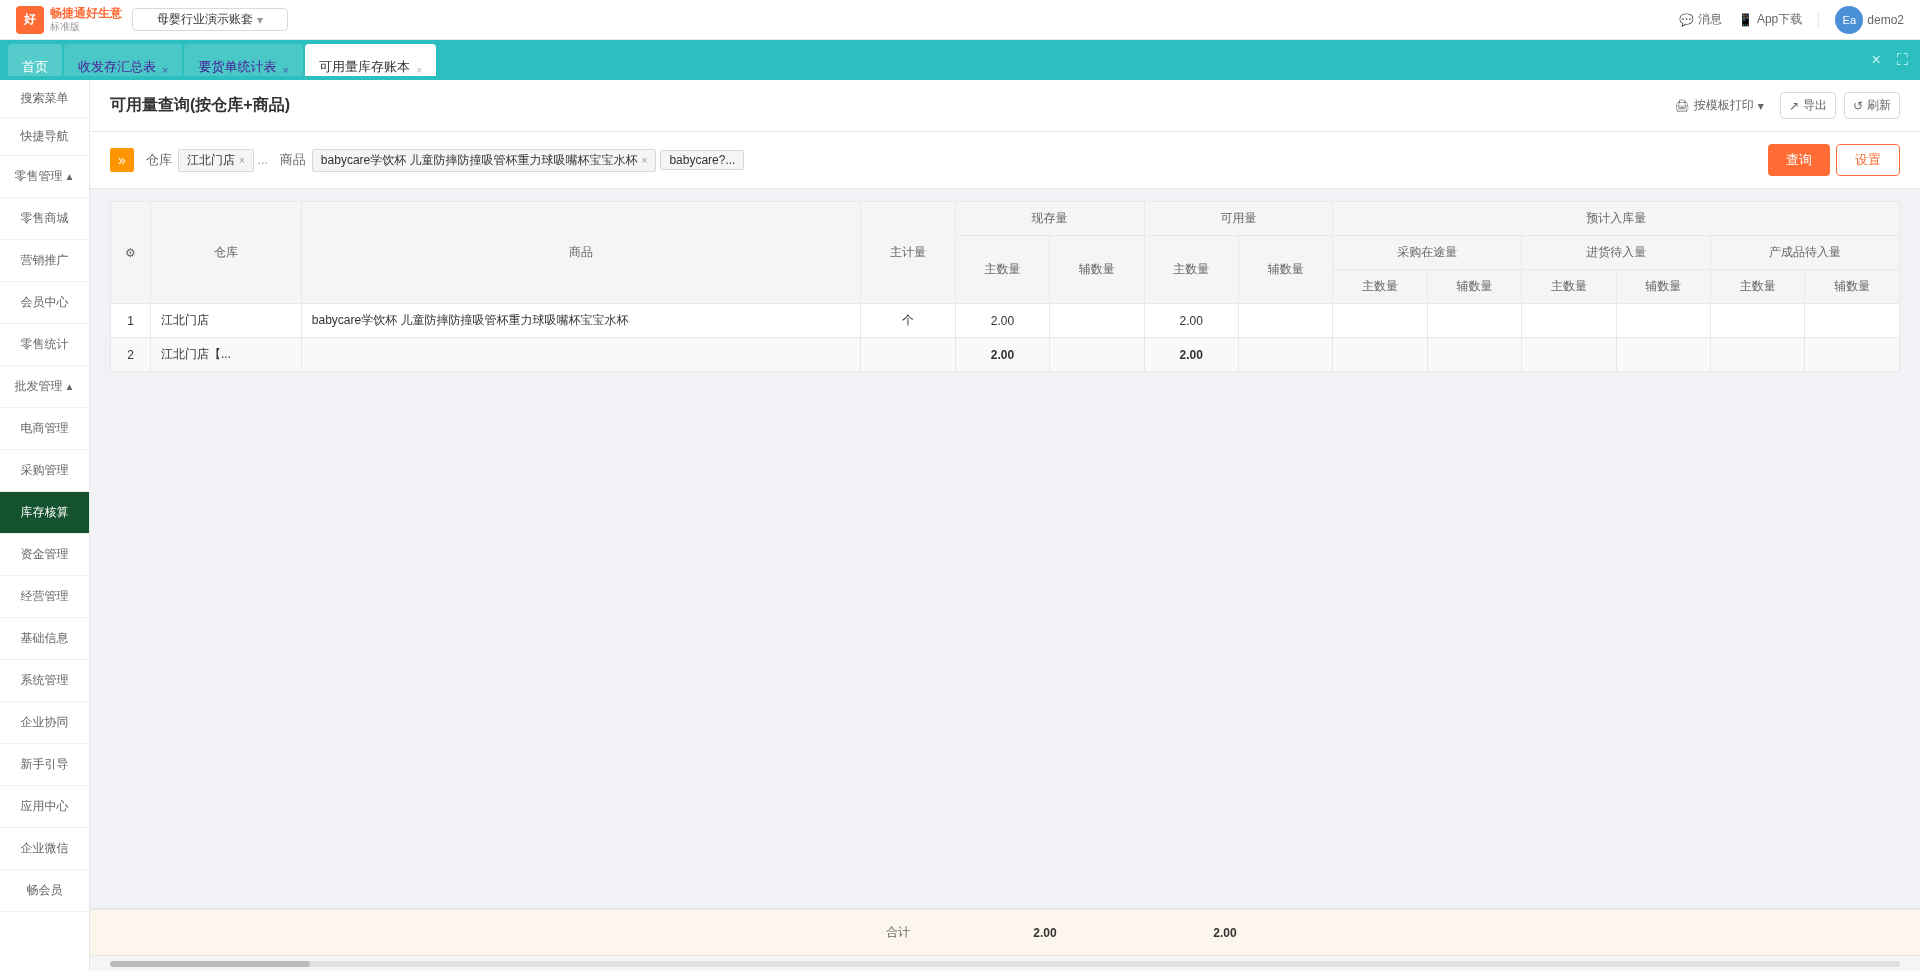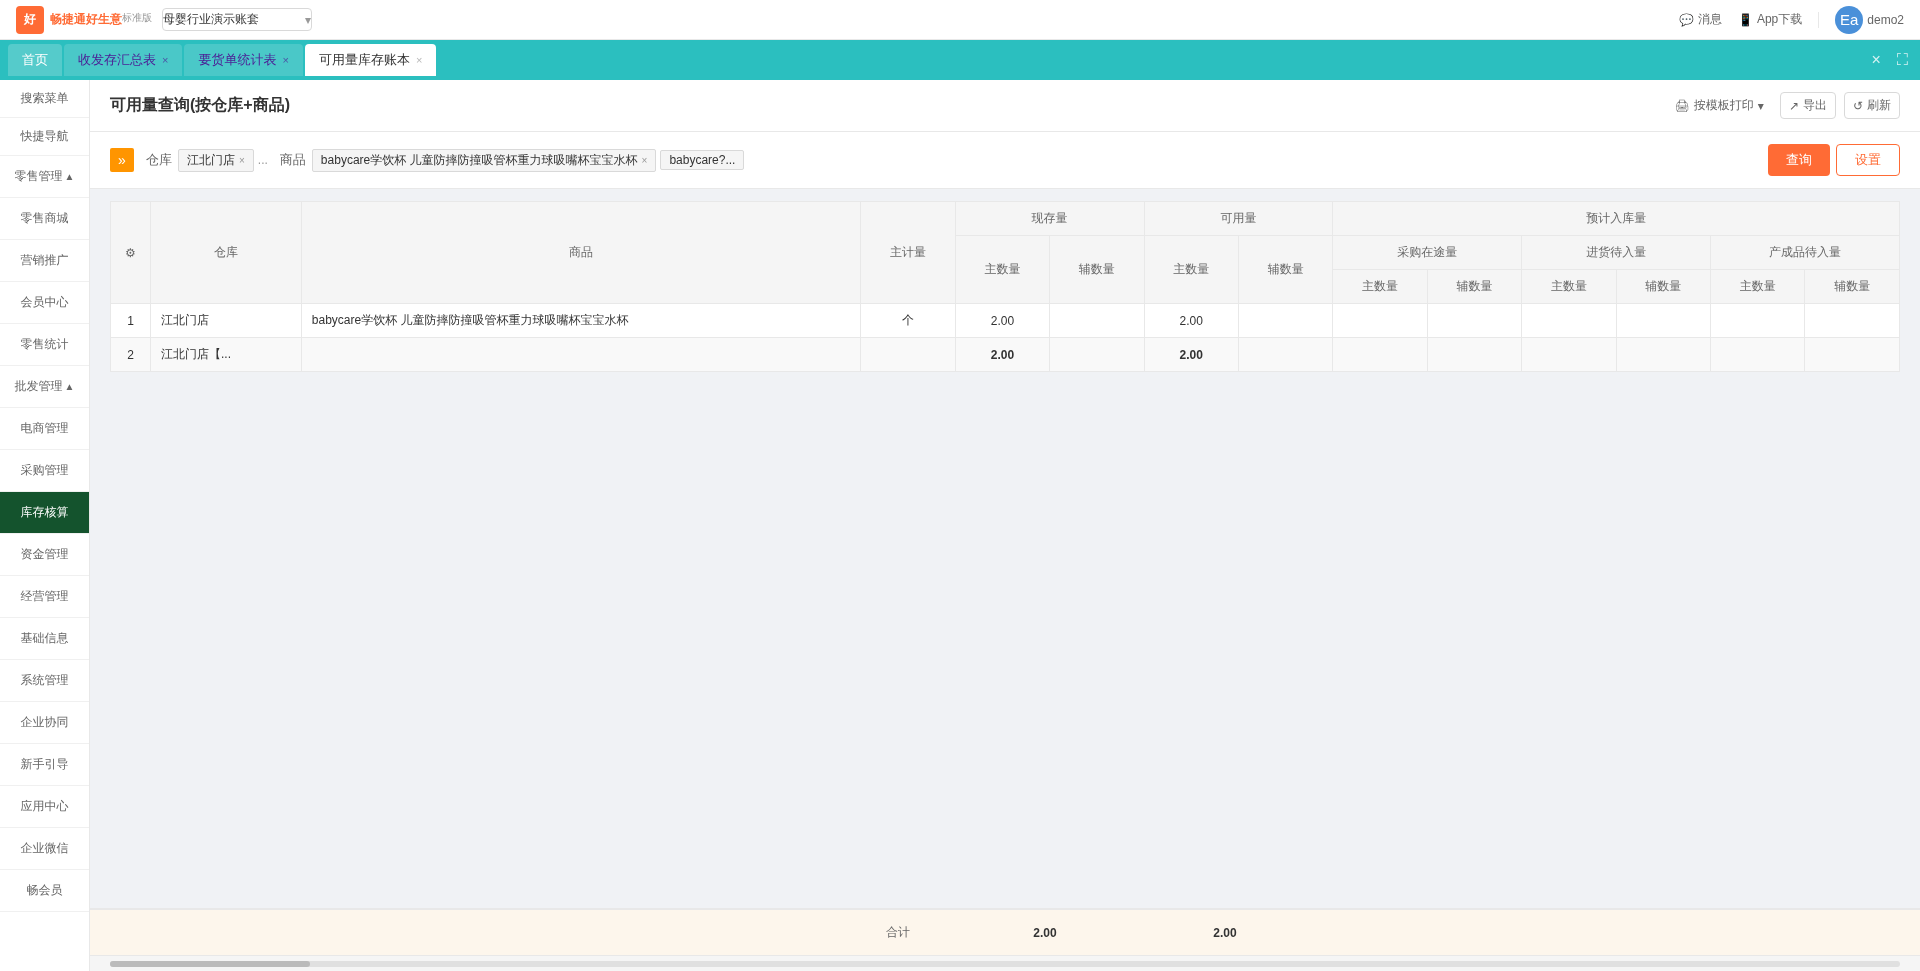--- a/index.html
+++ b/index.html
@@ -3,29 +3,29 @@
   <meta charset="utf-8">
   <style>
     * { box-sizing: border-box; margin: 0; padding: 0; }
     body { font-family: "Microsoft YaHei", "PingFang SC", sans-serif; font-size: 13px; color: #333; background: #f0f2f5; display: flex; flex-direction: column; height: 971px; overflow: hidden; }
 
     
     .topbar { height: 40px; background: #fff; display: flex; align-items: center; justify-content: space-between; padding: 0 16px; border-bottom: 1px solid #e8e8e8; flex-shrink: 0; }
     .topbar-left { display: flex; align-items: center; gap: 10px; }
     .brand-logo { display: flex; align-items: center; gap: 6px; }
     .brand-icon { width: 28px; height: 28px; background: #ff6b35; border-radius: 4px; display: flex; align-items: center; justify-content: center; color: #fff; font-size: 12px; font-weight: bold; }
-    .industry-selector { display: flex; align-items: center; gap: 4px; border: 1px solid #d9d9d9; border-radius: 4px; padding: 2px 0; cursor: pointer; background: #fff; min-width: 150px; justify-content: space-between; }
+    .industry-selector { display: flex; align-items: center; gap: 4px; border: 1px solid #d9d9d9; border-radius: 4px; padding: 2px 24px; cursor: pointer; background: #fff; min-width: 150px; justify-content: space-between; }
     .industry-selector span { font-size: 12px; color: #333; }
     .topbar-right { display: flex; align-items: center; gap: 16px; }
     .topbar-right-item { display: flex; align-items: center; gap: 4px; font-size: 12px; color: #666; cursor: pointer; }
     .avatar { width: 28px; height: 28px; border-radius: 50%; background: #4a90d9; display: flex; align-items: center; justify-content: center; color: #fff; font-size: 11px; overflow: hidden; }
 
     
     .tabbar { height: 40px; background: #2bbfbf; display: flex; align-items: center; padding: 0 8px; flex-shrink: 0; gap: 2px; }
-    .tab { height: 32px; display: flex; align-items: center; padding: 0 14px; border-radius: 4px 4px 0 0; font-size: 13px; cursor: pointer; gap: 6px; }
+    .tab { height: 32px; display: flex; align-items: flex-end; padding: 0 14px; border-radius: 4px 4px 0 0; font-size: 13px; cursor: pointer; gap: 6px; }
     .tab.home { background: rgba(255,255,255,0.2); color: #fff; }
     .tab.inactive { background: rgba(255,255,255,0.15); color: #4c1d95; }
     .tab.active { background: #fff; color: #333; }
     .tab .close-btn { font-size: 11px; opacity: 0.7; cursor: pointer; }
     .tab.active .close-btn { color: #999; }
     .tabbar-right { margin-left: auto; display: flex; align-items: center; gap: 8px; }
     .tabbar-icon-btn { color: #fff; font-size: 16px; cursor: pointer; opacity: 0.8; padding: 4px; }
 
     
     .main-layout { display: flex; flex: 1; overflow: hidden; }
@@ -81,21 +81,21 @@
 
     .divider { width: 1px; height: 16px; background: #e8e8e8; }
   </style>
 </head>
 <body>
 
 <div class="topbar">
   <div class="topbar-left">
     <div class="brand-logo">
       <div class="brand-icon">好</div>
-      <div style="display:flex;flex-direction:row;line-height:1.2;">
+      <div style="display:flex;flex-direction:column;line-height:1.2;">
         <span style="font-size:12px;font-weight:bold;color:#ff6b35;">畅捷通好生意</span>
         <span style="font-size:10px;color:#999;">标准版</span>
       </div>
     </div>
     <div class="industry-selector">
       <span>母婴行业演示账套</span>
       <span style="color:#999;">▾</span>
     </div>
   </div>
   <div class="topbar-right">
@@ -103,21 +103,21 @@
       <span>💬</span>
       <span>消息</span>
     </div>
     <div class="topbar-right-item">
       <span>📱</span>
       <span>App下载</span>
     </div>
     <div class="divider"></div>
     <div class="topbar-right-item">
       <div class="avatar">
-        <span style="font-size:15px;">Ea</span>
+        <span style="font-size:11px;">Ea</span>
       </div>
       <span>demo2</span>
     </div>
   </div>
 </div>
 
 <div class="tabbar">
   <div class="tab home">
     <span>首页</span>
   </div>

